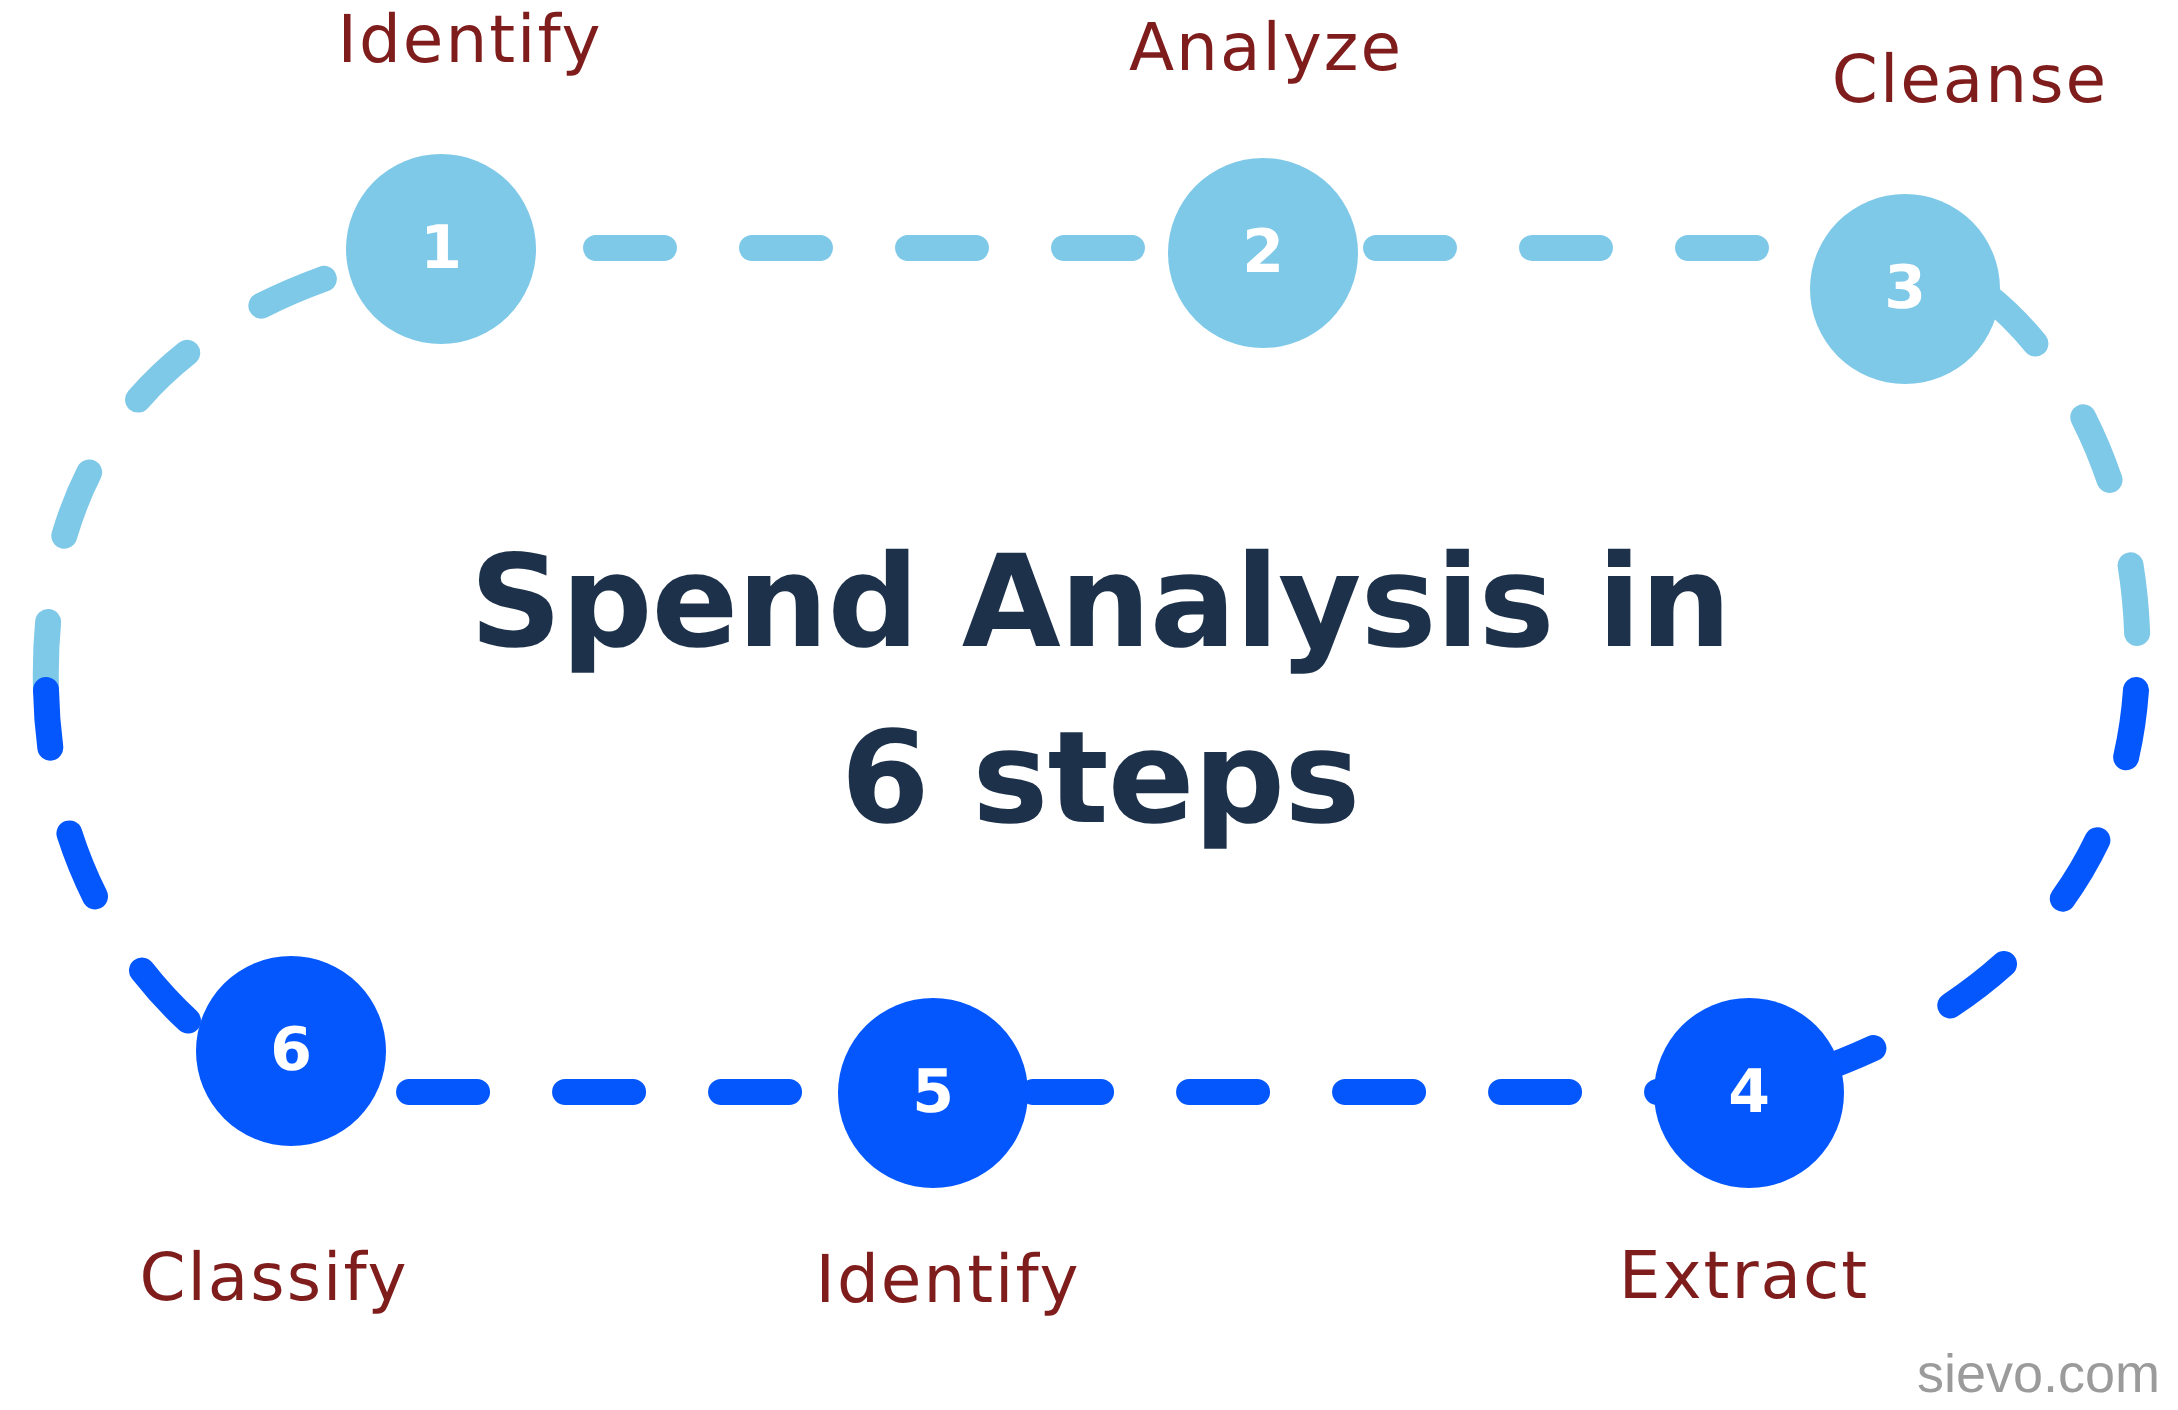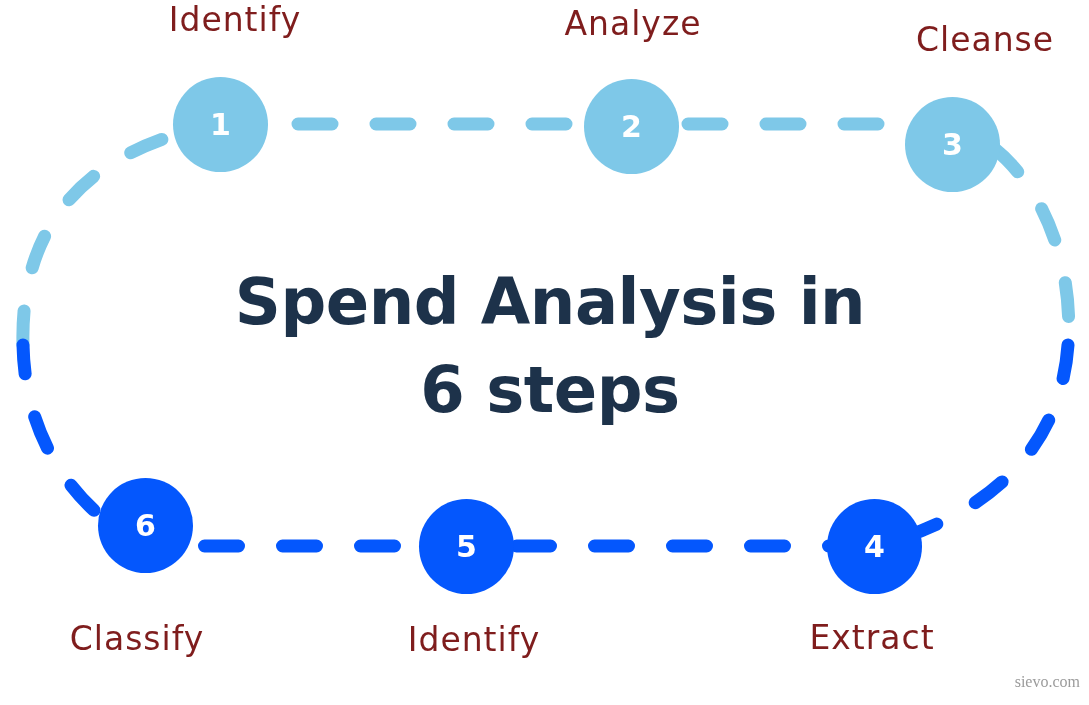--- a/index.html
+++ b/index.html
@@ -2,21 +2,21 @@
 <html><head>
   <meta charset="utf-8">
   <style>
     html, body { margin: 0; padding: 0; background: #ffffff; }
     body { width: 1089px; height: 705px; position: relative; overflow: hidden; font-family: "Liberation Sans", sans-serif; }
     svg.loop { position: absolute; left: 0; top: 0; }
     .step-label { position: absolute; color: #7f1d1d; font-size: 33px; font-family: "DejaVu Sans", sans-serif; font-weight: normal; letter-spacing: 1px; white-space: nowrap; transform: translateX(-50%); }
     .node { position: absolute; border-radius: 50%; display: flex; align-items: center; justify-content: center; color: #ffffff; font-family: "DejaVu Sans", sans-serif; font-weight: bold; font-size: 30px; }
     .title { position: absolute; left: 0; width: 1100px; top: 258px; text-align: center; color: #1d324a; font-family: "DejaVu Sans", sans-serif; font-weight: bold; font-size: 64px; line-height: 88px; letter-spacing: -0.5px; }
     .title span { display: block; }
-    .footer { position: absolute; right: 9px; bottom: 14px; color: #9b9b9b; font-family: Liberation Serif, serif; font-size: 16px; }
+    .footer { position: absolute; right: 9px; bottom: 2px; color: #9b9b9b; font-family: Liberation Sans, sans-serif; font-size: 27px; }
   </style>
 </head>
 <body>
 
 <svg class="loop" width="1089" height="705" viewBox="0 0 1089 705">
 
   <path d="M 220 124 L 950 124 C 1030 150, 1075 250, 1068 345 M 23 345 C 20 230, 80 150, 220 124" fill="none" stroke="#7ec8e8" stroke-width="13" stroke-linecap="round" stroke-dasharray="34 44"></path>
 
   <path d="M 1068 345 C 1062 430, 1010 510, 875 546 L 145 546 C 75 510, 25 440, 23 345" fill="none" stroke="#0457fd" stroke-width="13" stroke-linecap="round" stroke-dasharray="34 44"></path>
 </svg>

